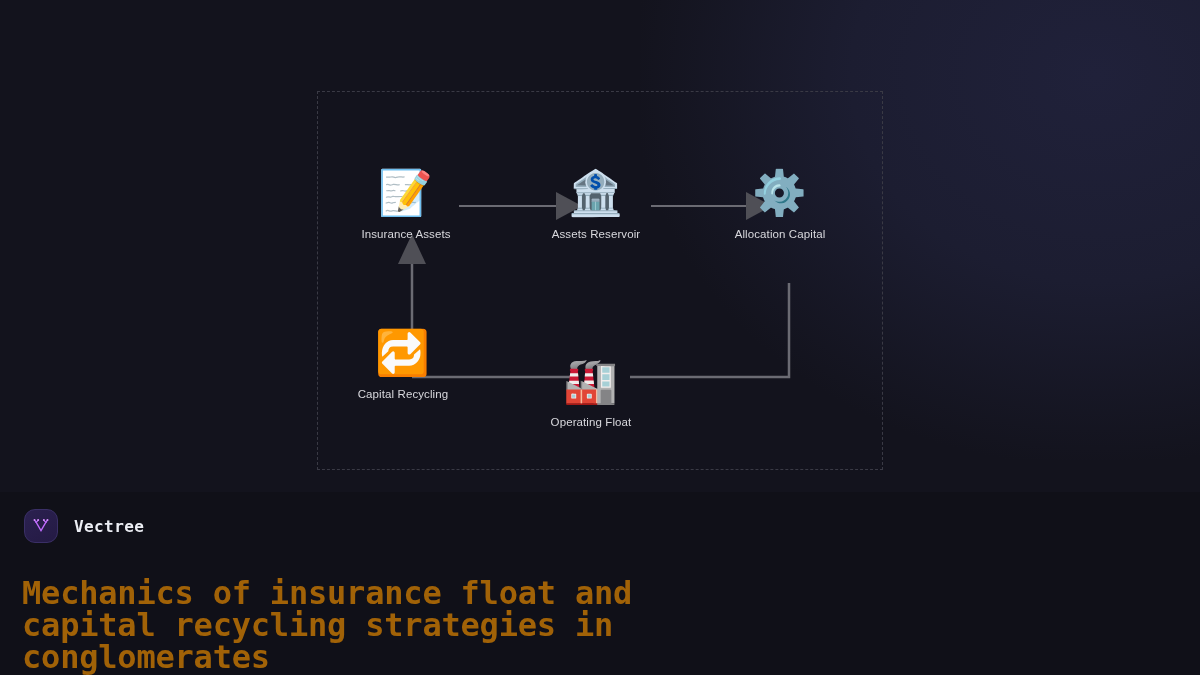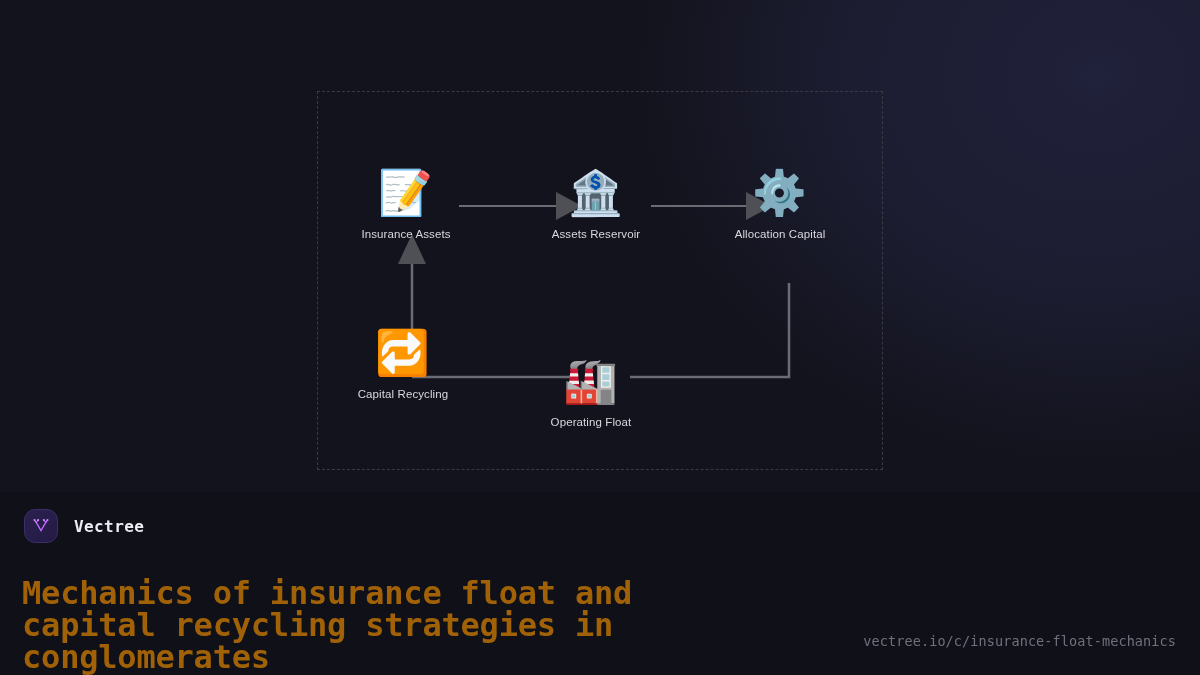--- a/index.html
+++ b/index.html
@@ -177,15 +177,14 @@
           <circle cx="17.5" cy="4.9" r="1"></circle>
           <circle cx="13.9" cy="5.1" r="1"></circle>
         </g>
       </svg>
     </div>
     <div id="brand-name">Vectree</div>
   </div>
 
   <h1 id="headline">Mechanics of insurance float and capital recycling strategies in conglomerates</h1>
 
-  <div id="site-url">vectree.io/c/insurance-float-mechanics</div>
 
 </div>
 
 </body></html>

